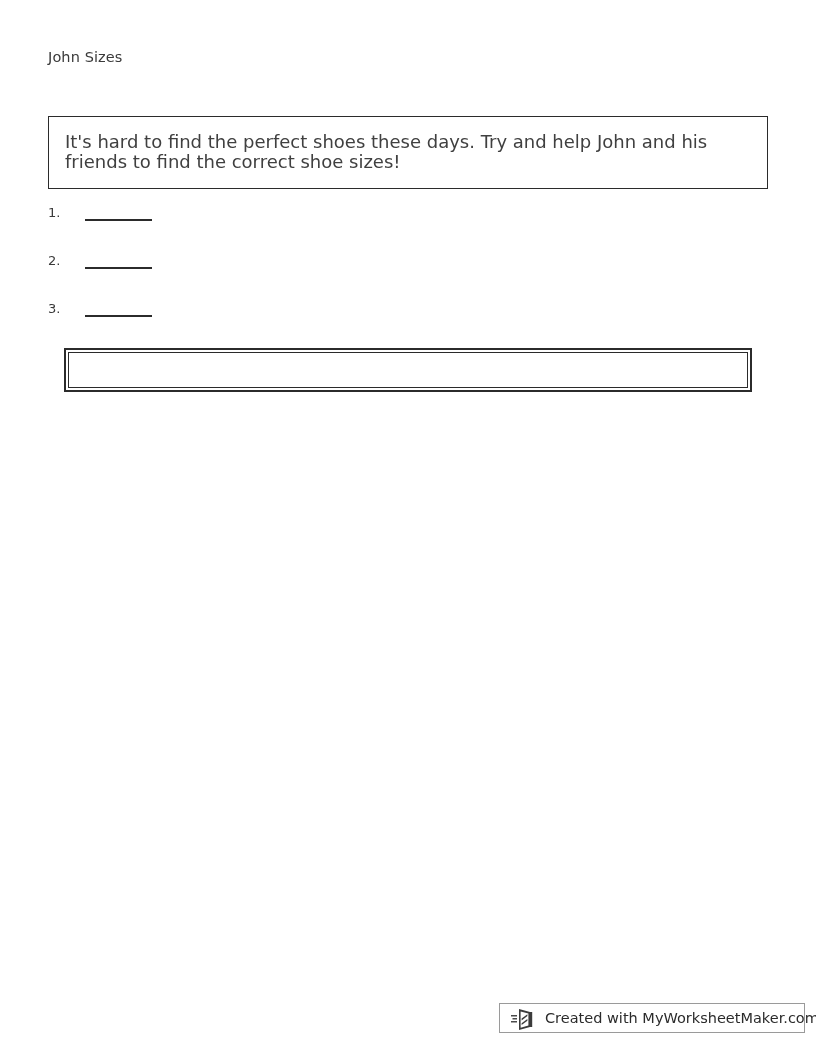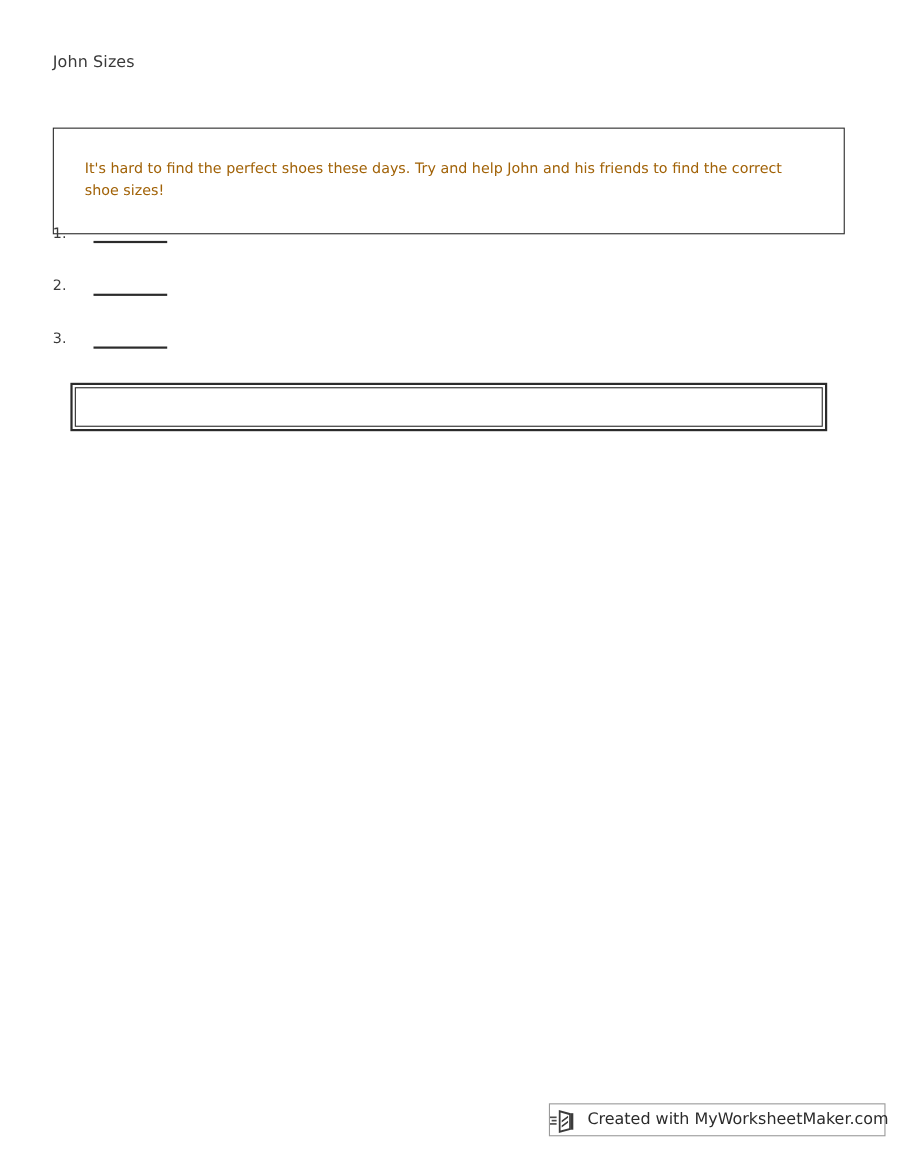--- a/index.html
+++ b/index.html
@@ -43,24 +43,24 @@
     left: 48px;
     top: 116px;
     width: 720px;
     min-height: 56px;
     box-sizing: border-box;
     border: 1px solid #2b2b2b;
     background: #ffffff;
     padding: 11px 14px 12px 12px;
   }
   .instruction-text {
-    font-size: 13px;
+    font-size: 18px;
     line-height: 20px;
-    color: #a16207;
-    margin: 16px;
+    color: #404040;
+    margin: 4px;
   }
 
   
   .question-list {
     position: absolute;
     left: 48px;
     top: 202px;
     width: 720px;
   }
   .question-item {
@@ -109,20 +109,21 @@
     position: absolute;
     left: 499px;
     top: 1003px;
     width: 306px;
     height: 30px;
     box-sizing: border-box;
     border: 1px solid #9a9a9a;
     background: #ffffff;
     display: flex;
     align-items: center;
+    padding-left: 11px;
   }
   .badge-logo {
     width: 26px;
     height: 26px;
     flex: 0 0 26px;
     display: block;
     margin-right: 8px;
   }
   .badge-text {
     font-size: 14.5px;

